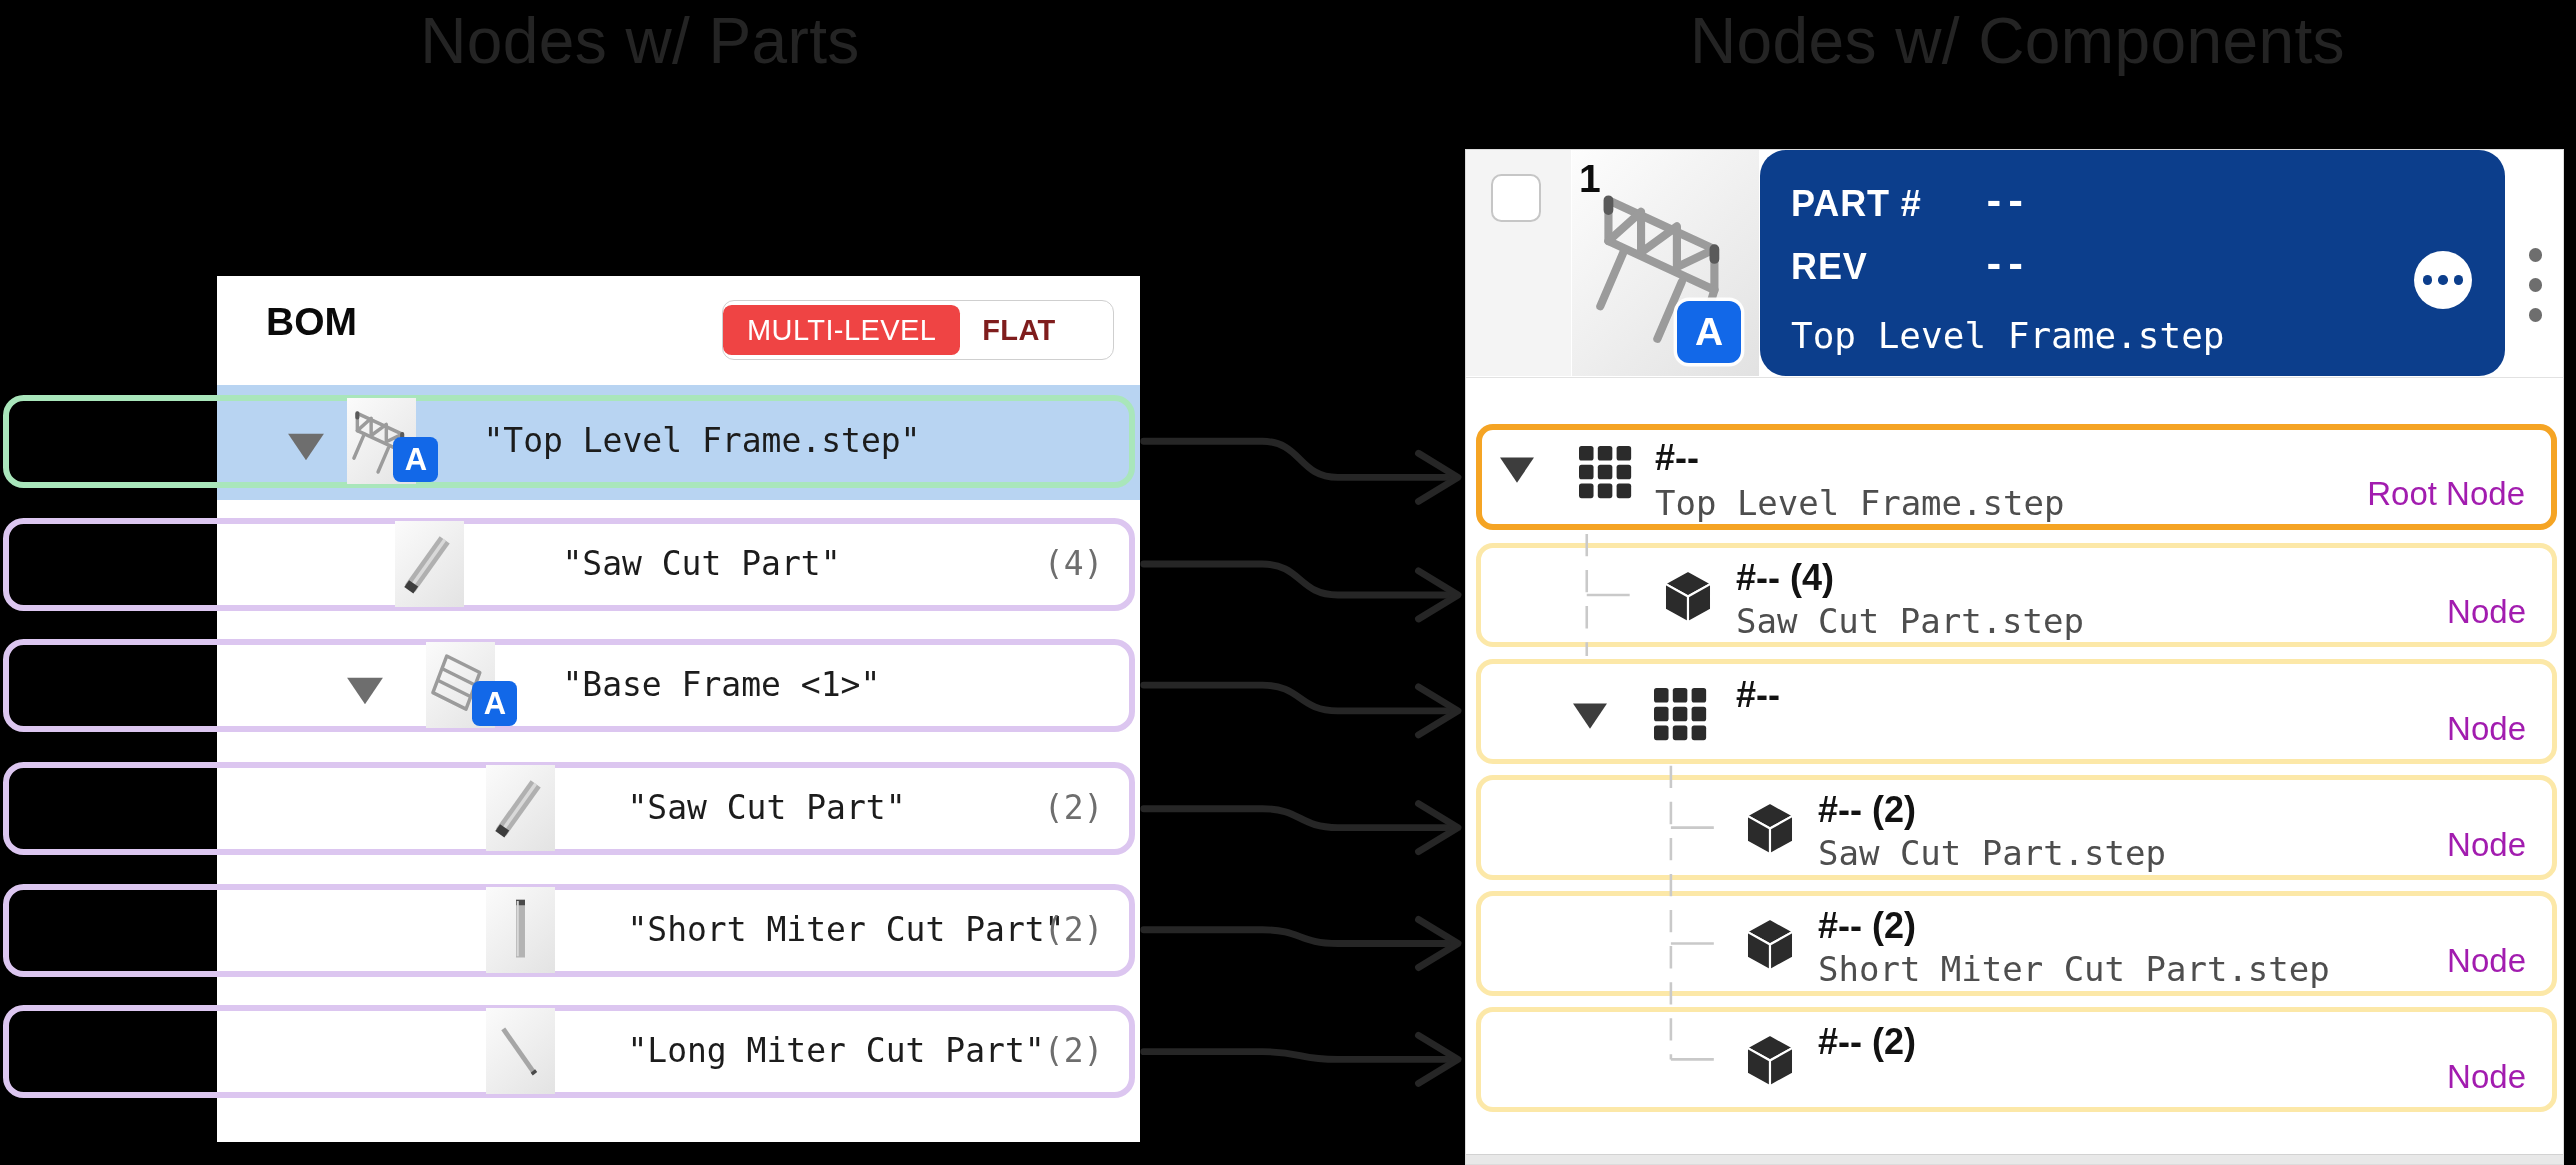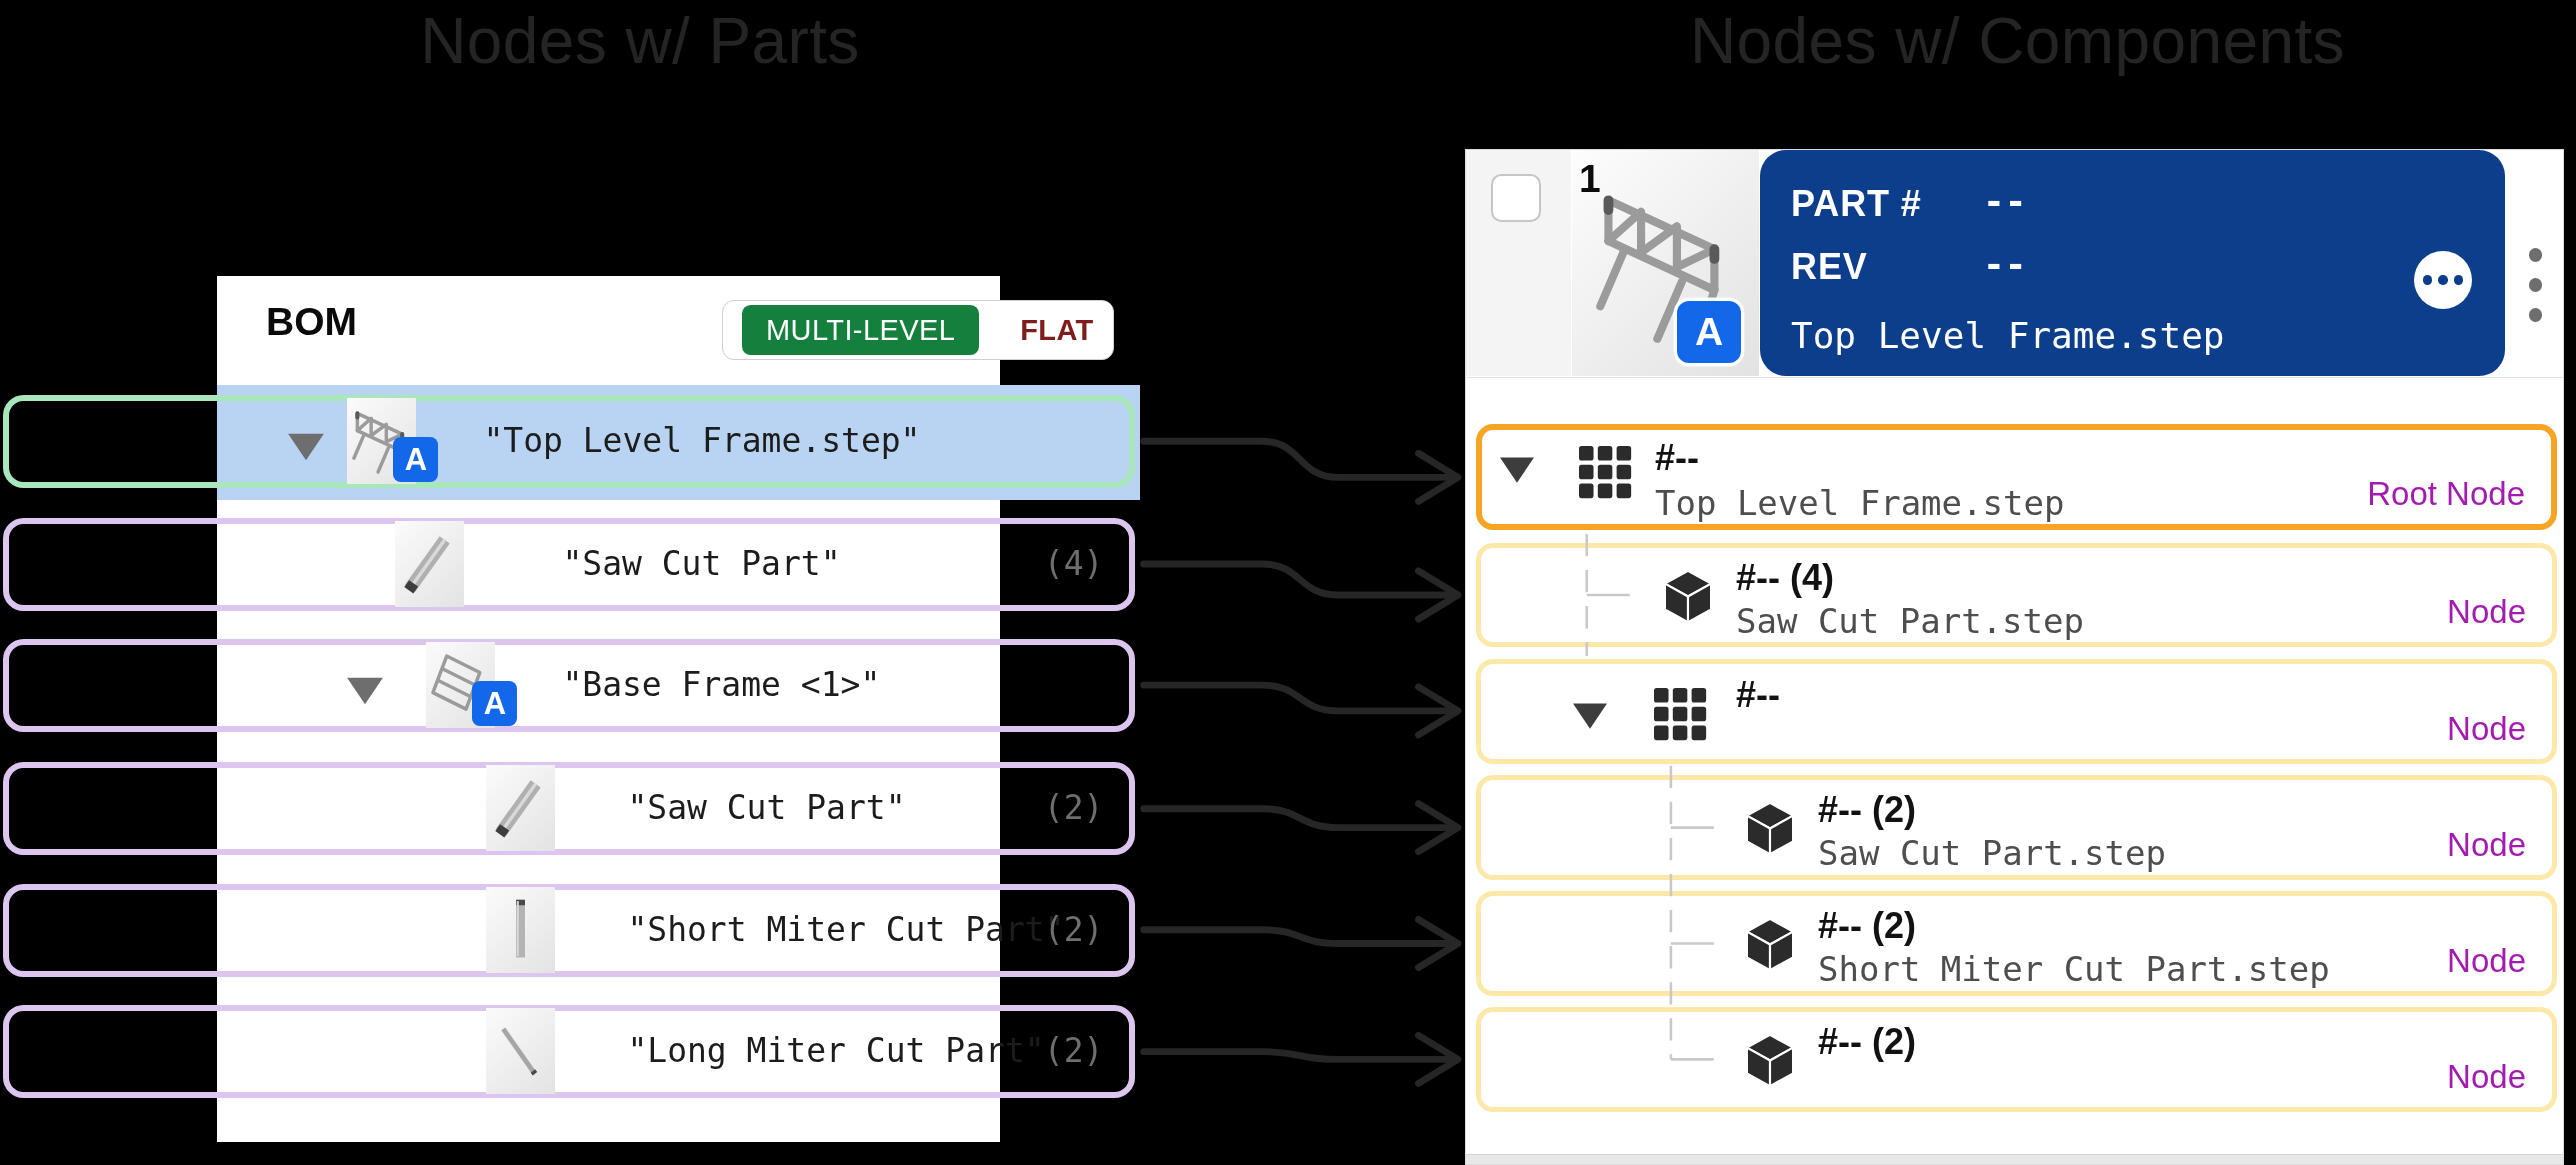--- a/index.html
+++ b/index.html
@@ -6,26 +6,26 @@
   body{width:2576px;height:1165px;position:relative;font-family:"Liberation Sans",sans-serif;overflow:hidden;}
   .abs{position:absolute;}
 
   
   .diagram-title{position:absolute;top:3.4px;height:77px;line-height:77px;text-align:center;
     font-size:64px;font-weight:500;color:#242424;letter-spacing:0.4px;}
   #title-left{left:292px;width:696px;}
   #title-right{left:1631px;width:773px;}
 
   
-  #bom-panel{left:217px;top:276px;width:783px;height:866px;background:#fff;}
+  #bom-panel{left:217px;top:276px;width:923px;height:866px;background:#fff;}
   #bom-title{left:49px;top:24px;font-size:39px;font-weight:bold;color:#0a0a0a;}
   #bom-toggle{left:505px;top:24px;width:392px;height:60px;border:1.7px solid #cfcfcf;border-radius:12px;
     background:#fff;display:flex;align-items:center;box-sizing:border-box;}
   .toggle-seg{font-size:29px;letter-spacing:0.4px;white-space:nowrap;}
-  #toggle-multi{background:#15803d;color:#fff;border-radius:8.6px;margin:19px;padding:8.6px 24px;font-weight:500;}
+  #toggle-multi{background:#ef4444;color:#fff;border-radius:8.6px;margin:0;padding:8.6px 24px;font-weight:500;}
   #toggle-flat{color:#7f1d1d;padding:8.6px 22px;font-weight:700;}
 
   #bom-selected-bg{left:217px;top:385px;width:923px;height:115px;background:#b8d4f2;z-index:2;}
 
   .bom-row{left:3.4px;width:1132px;height:93px;border-radius:20.6px;z-index:4;box-sizing:border-box;}
   .bom-row.green{border:6px solid #a9e6bb;}
   .bom-row.purple{border:6px solid #dcc6f0;}
   .bom-caret{position:absolute;width:38px;height:29px;}
   .bom-thumb{position:absolute;width:69px;height:86px;background:linear-gradient(135deg,#fbfbfb 0%,#e3e3e3 100%);}
   .bom-label{position:absolute;font-family:"DejaVu Sans Mono",monospace;font-size:33px;color:#1c1c1c;

